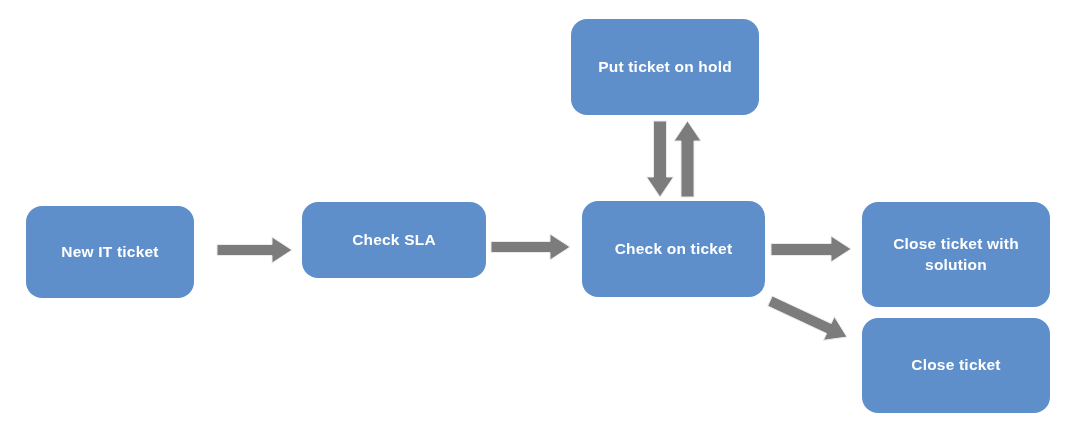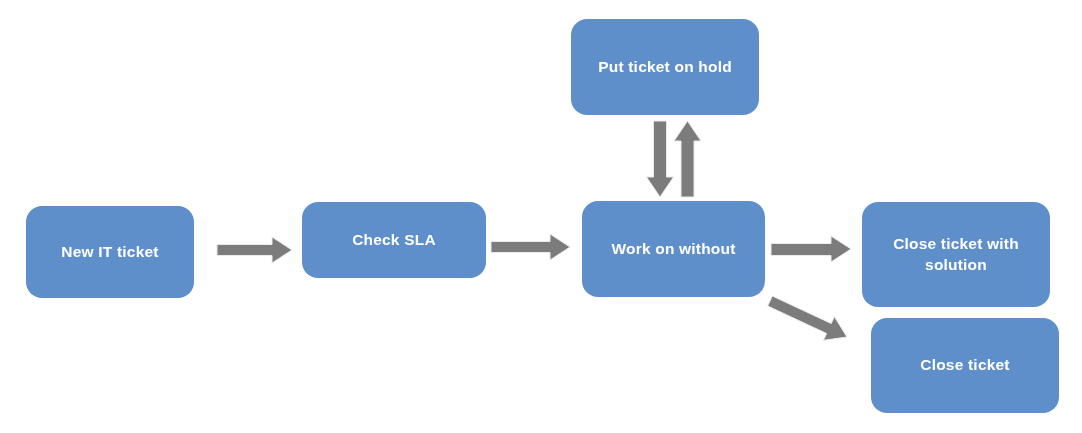--- a/index.html
+++ b/index.html
@@ -43,21 +43,21 @@
     line-height: 1.3;
     letter-spacing: 0.2px;
   }
   .node .label { display: block; }
   
   .n-new-it-ticket          { left: 26px;  top: 206px; width: 168px; height: 92px; }
   .n-check-sla              { left: 302px; top: 202px; width: 184px; height: 76px; }
   .n-put-ticket-on-hold     { left: 571px; top: 19px;  width: 188px; height: 96px; }
   .n-work-on-ticket         { left: 582px; top: 201px; width: 183px; height: 96px; }
   .n-close-with-solution    { left: 862px; top: 202px; width: 188px; height: 105px; }
-  .n-close-without-solution { left: 862px; top: 318px; width: 188px; height: 95px; margin-left: 9px; }
+  .n-close-without-solution { left: 862px; top: 318px; width: 188px; height: 95px; }
 </style>
 </head>
 <body>
 
 <div class="canvas">
 
   <svg class="arrows" viewBox="0 0 1082 433" xmlns="http://www.w3.org/2000/svg">
     <polygon points="217,244.5 272,244.5 272,237 292,250 272,263 272,255.5 217,255.5"></polygon>
     <polygon points="491,241.5 550,241.5 550,234 570,247 550,260 550,252.5 491,252.5"></polygon>
     <polygon points="771,243.5 831,243.5 831,236 851,249 831,262 831,255.5 771,255.5"></polygon>
@@ -72,21 +72,21 @@
 
   <div class="node n-check-sla">
     <span class="label">Check SLA</span>
   </div>
 
   <div class="node n-put-ticket-on-hold">
     <span class="label">Put ticket on hold</span>
   </div>
 
   <div class="node n-work-on-ticket">
-    <span class="label">Work on without</span>
+    <span class="label">Check on ticket</span>
   </div>
 
   <div class="node n-close-with-solution">
     <span class="label">Close ticket with</span>
     <span class="label">solution</span>
   </div>
 
   <div class="node n-close-without-solution">
     <span class="label">Close ticket</span>
   </div>

